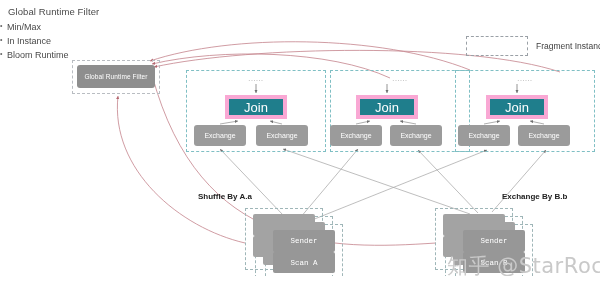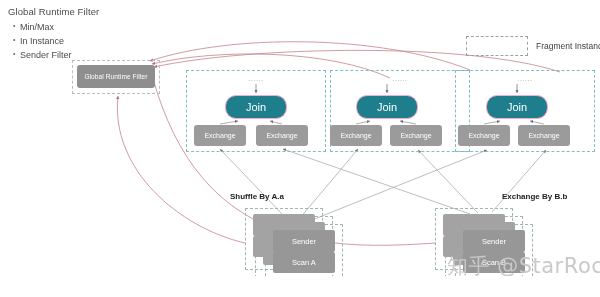--- a/index.html
+++ b/index.html
@@ -29,21 +29,21 @@
     position: absolute;
     left: 8px;
     top: 6px;
     font-size: 9.5px;
     color: #4a4a4a;
     letter-spacing: .1px;
     white-space: nowrap;
   }
   .legend-bullet {
     position: absolute;
-    left: 20px;
+    left: 7px;
     font-size: 9px;
     color: #4a4a4a;
     white-space: nowrap;
   }
   .legend-bullet::before {
     content: "\2022";
     position: absolute;
     left: -7px;
     top: -0.5px;
     font-size: 7px;
@@ -121,24 +121,24 @@
   .ell-1 { left: 186px; }
   .ell-2 { left: 330px; }
   .ell-3 { left: 455px; }
 
   .join {
     position: absolute;
     top: 95px;
     width: 62px;
     height: 24px;
     background: #1f7e8c;
-    border: 1px solid #f9a8d4;
-    border-radius: 11px;
+    border: 4px solid #f9a8d4;
+    border-radius: 0;
     color: #ffffff;
-    font-size: 11px;
+    font-size: 13px;
     display: flex;
     align-items: center;
     justify-content: center;
     box-sizing: border-box;
   }
   .join-1 { left: 225px; }
   .join-2 { left: 356px; }
   .join-3 { left: 486px; }
 
   .exchange {
@@ -163,21 +163,21 @@
   .ex-3b { left: 518px; }
 
   
   .shuffle-label {
     position: absolute;
     font-size: 8px;
     color: #222222;
     font-weight: 600;
     white-space: nowrap;
   }
-  .shuffle-a { left: 198px; top: 192px; margin-left: 32px; }
+  .shuffle-a { left: 198px; top: 192px; }
   .shuffle-b { left: 502px; top: 192px; }
 
   
   .scan-group {
     position: absolute;
     top: 208px;
     width: 106px;
     height: 84px;
   }
   .scan-a { left: 245px; }
@@ -206,20 +206,21 @@
 
   .node-sender, .node-scan {
     position: absolute;
     background: #9b9b9b;
     border-radius: 2px;
     color: #ffffff;
     display: flex;
     align-items: center;
     justify-content: center;
     box-sizing: border-box;
+    font-family: Liberation Mono, monospace;
   }
   .node-sender {
     left: 4px; top: 2px;
     width: 62px; height: 22px;
   }
   .node-scan {
     left: 4px; top: 24px;
     width: 62px; height: 21px;
   }
   .sc-1 .node-sender, .sc-1 .node-scan,
@@ -288,21 +289,21 @@
       <path d="M390,78 C330,50 220,48 152,64"></path>
       <path d="M560,72 C470,42 250,46 154,67"></path>
       <path d="M245,243 C180,228 110,170 118,96"></path>
       <path d="M436,243 C330,250 200,252 152,75"></path>
     </g>
   </svg>
 
   <div class="legend-title">Global Runtime Filter</div>
   <div class="legend-bullet" style="top:22px">Min/Max</div>
   <div class="legend-bullet" style="top:36px">In Instance</div>
-  <div class="legend-bullet" style="top:50px">Sender Filter</div>
+  <div class="legend-bullet" style="top:50px">Bloom Runtime</div>
 
   <div class="key-box"></div>
   <div class="key-label">Fragment Instance</div>
 
   <div class="grf-frame"></div>
   <div class="grf-box">Global Runtime Filter</div>
 
   <div class="fragment frag-1"></div>
   <div class="ellipsis ell-1">......</div>
   <div class="join join-1">Join</div>

